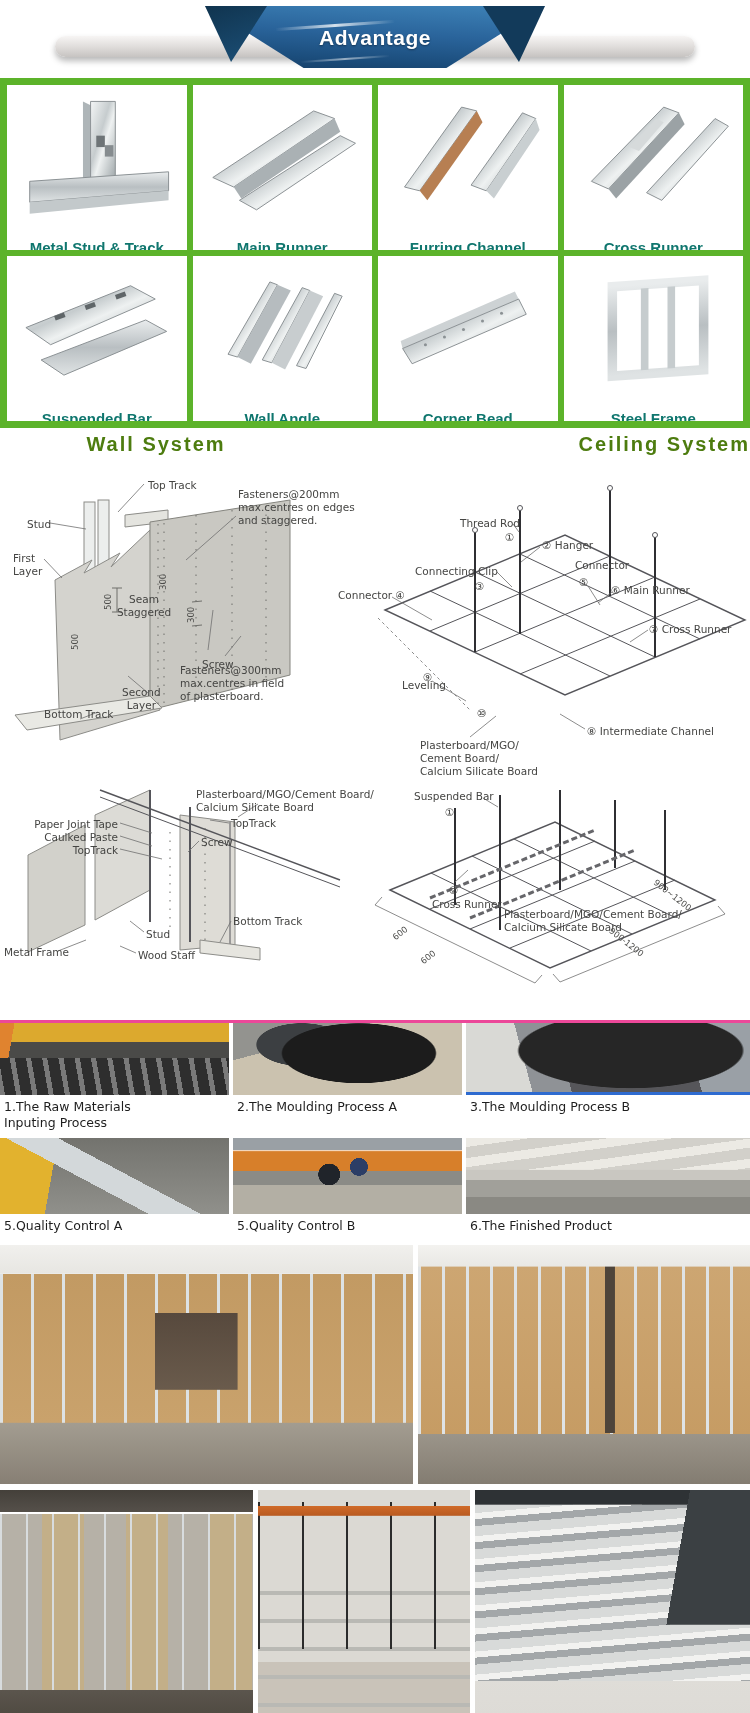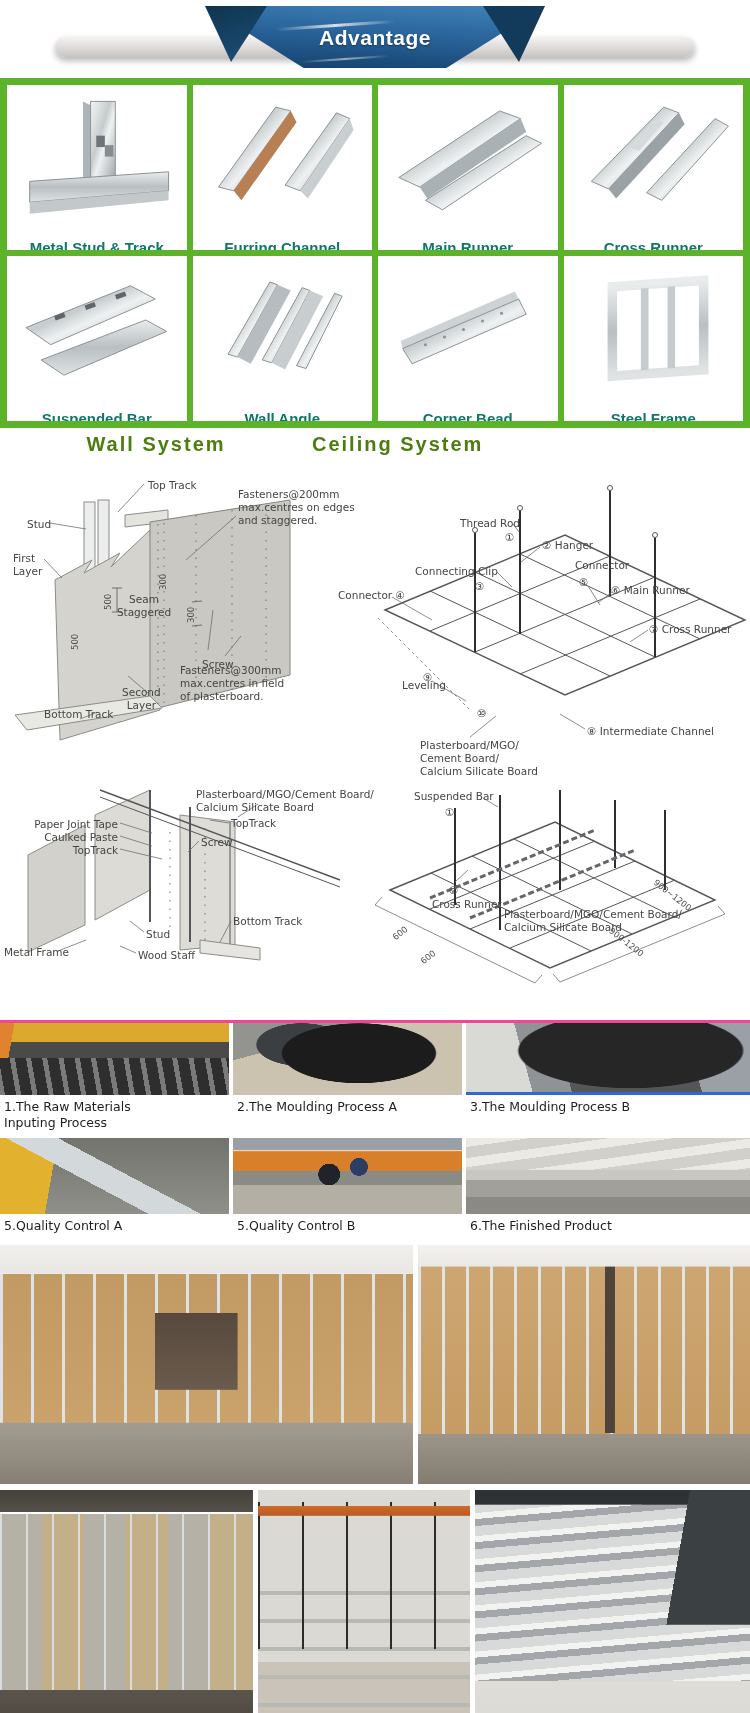--- a/index.html
+++ b/index.html
@@ -31,21 +31,21 @@
          display:grid;grid-template-columns:repeat(4,1fr);grid-template-rows:1fr 1fr;gap:6px;}
   .pcell{background:#fff;display:flex;flex-direction:column;overflow:hidden;}
   .pimg{flex:1;display:flex;align-items:center;justify-content:center;padding:2px;}
   .pimg svg{width:96%;height:96%;}
   .plabel{height:22px;line-height:20px;text-align:center;color:#0f766e;font-weight:bold;
           font-size:15px;font-family:"Liberation Sans",sans-serif;}
 
   
   .sys-head{display:flex;height:32px;align-items:center;}
   .sys-head .wall{width:312px;text-align:center;}
-  .sys-head .ceil{flex:1;text-align:left;}
+  .sys-head .ceil{flex:1;text-align:right;}
   .sys-head span{color:#4d7c0f;font-weight:bold;font-size:20px;letter-spacing:2px;
           font-family:"Liberation Sans",sans-serif;}
 
   
   .diagrams{position:relative;height:560px;background:#fff;overflow:hidden;}
   .diagrams svg.art{position:absolute;left:0;top:0;}
   .dlabel{position:absolute;font-size:10.5px;line-height:1.22;color:#454543;white-space:pre-line;}
   .dlabel.tc{text-align:center;}
   .dlabel.tr{text-align:right;}
   .dim{font-size:8.5px;color:#4c4c4a;}
@@ -175,38 +175,38 @@
         <polygon points="14,96 160,86 160,106 14,118" fill="url(#met2)" stroke="#878d90"></polygon>
         <polygon points="14,118 160,106 160,116 14,130" fill="#c3c9cb"></polygon>
       </svg>
     </div>
     <div class="plabel">Metal Stud &amp; Track</div>
   </div>
 
   <div class="pcell">
     <div class="pimg">
       <svg viewBox="0 0 170 150">
+        <polygon points="12,92 118,22 140,30 34,102" fill="url(#met)" stroke="#878d90"></polygon>
+        <polygon points="34,102 140,30 146,44 42,114" fill="#aab1b4"></polygon>
+        <polygon points="40,116 146,48 162,56 58,126" fill="url(#met)" stroke="#878d90"></polygon>
+      </svg>
+    </div>
+    <div class="plabel">Main Runner</div>
+  </div>
+
+  <div class="pcell">
+    <div class="pimg">
+      <svg viewBox="0 0 170 150">
         <polygon points="18,102 78,18 94,22 34,106" fill="url(#met)" stroke="#878d90"></polygon>
         <polygon points="34,106 94,22 100,34 42,116" fill="#b77f52"></polygon>
         <polygon points="88,100 142,24 156,30 104,106" fill="url(#met)" stroke="#878d90"></polygon>
         <polygon points="104,106 156,30 160,42 112,114" fill="#c9cfd1"></polygon>
       </svg>
     </div>
     <div class="plabel">Furring Channel</div>
-  </div>
-
-  <div class="pcell">
-    <div class="pimg">
-      <svg viewBox="0 0 170 150">
-        <polygon points="12,92 118,22 140,30 34,102" fill="url(#met)" stroke="#878d90"></polygon>
-        <polygon points="34,102 140,30 146,44 42,114" fill="#aab1b4"></polygon>
-        <polygon points="40,116 146,48 162,56 58,126" fill="url(#met)" stroke="#878d90"></polygon>
-      </svg>
-    </div>
-    <div class="plabel">Main Runner</div>
   </div>
 
   <div class="pcell">
     <div class="pimg">
       <svg viewBox="0 0 170 150">
         <polygon points="20,96 96,18 112,24 38,104" fill="url(#met)" stroke="#878d90"></polygon>
         <polygon points="38,104 112,24 118,36 46,114" fill="#9ba2a5"></polygon>
         <polygon points="78,108 150,30 164,38 94,116" fill="url(#met)" stroke="#878d90"></polygon>
         <polygon points="60,60 88,30 96,34 70,64" fill="#d6dadb"></polygon>
       </svg>

